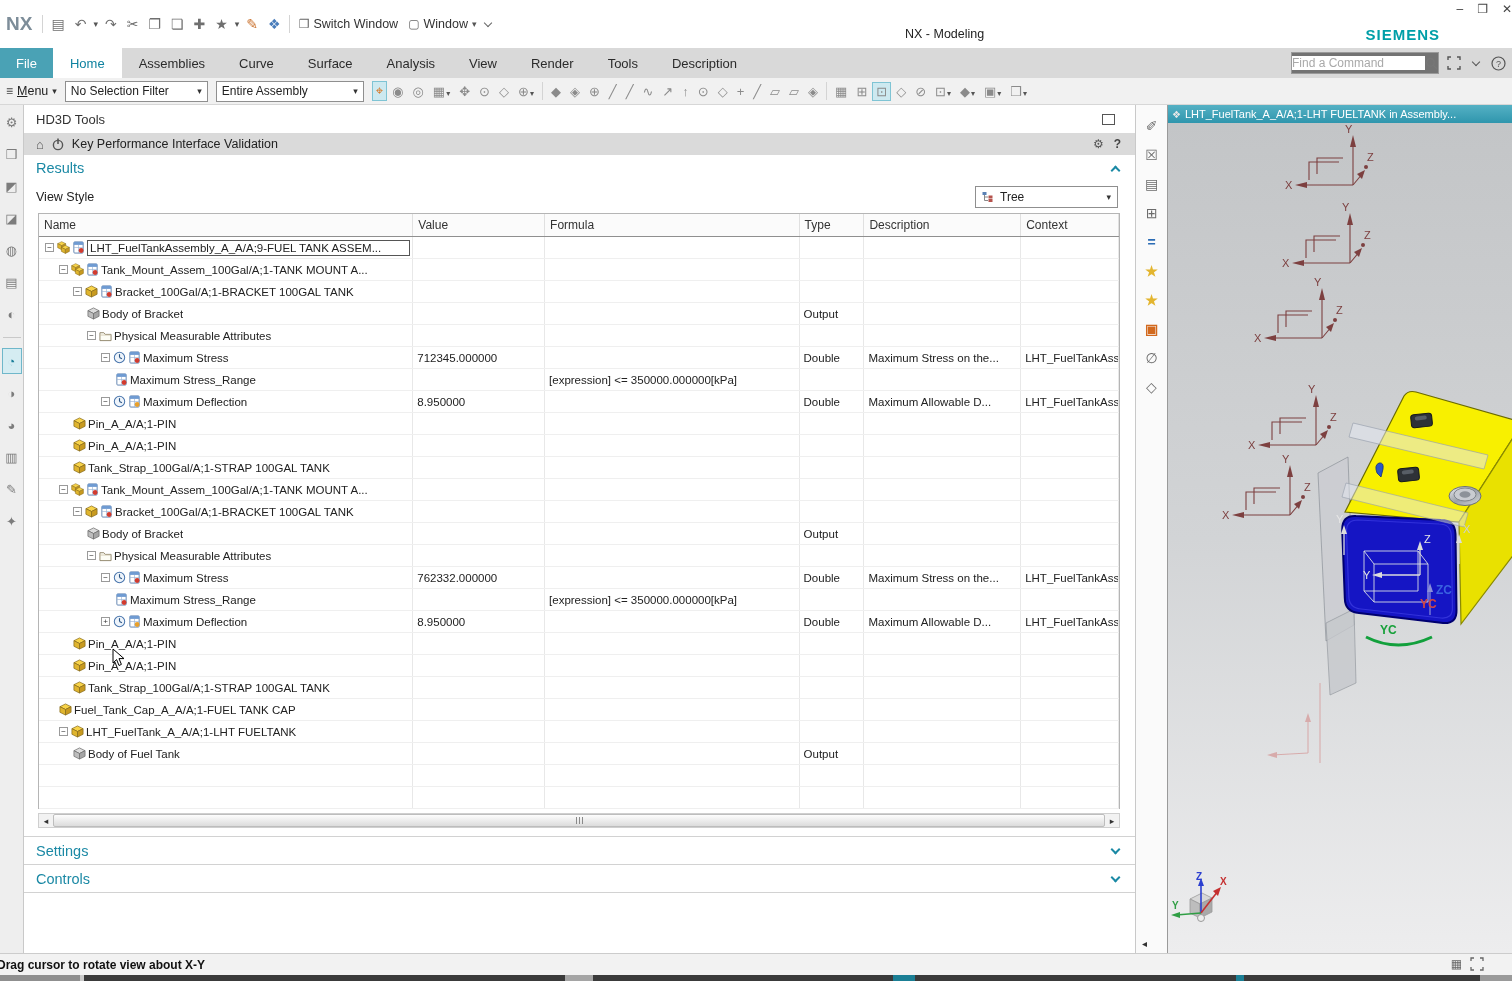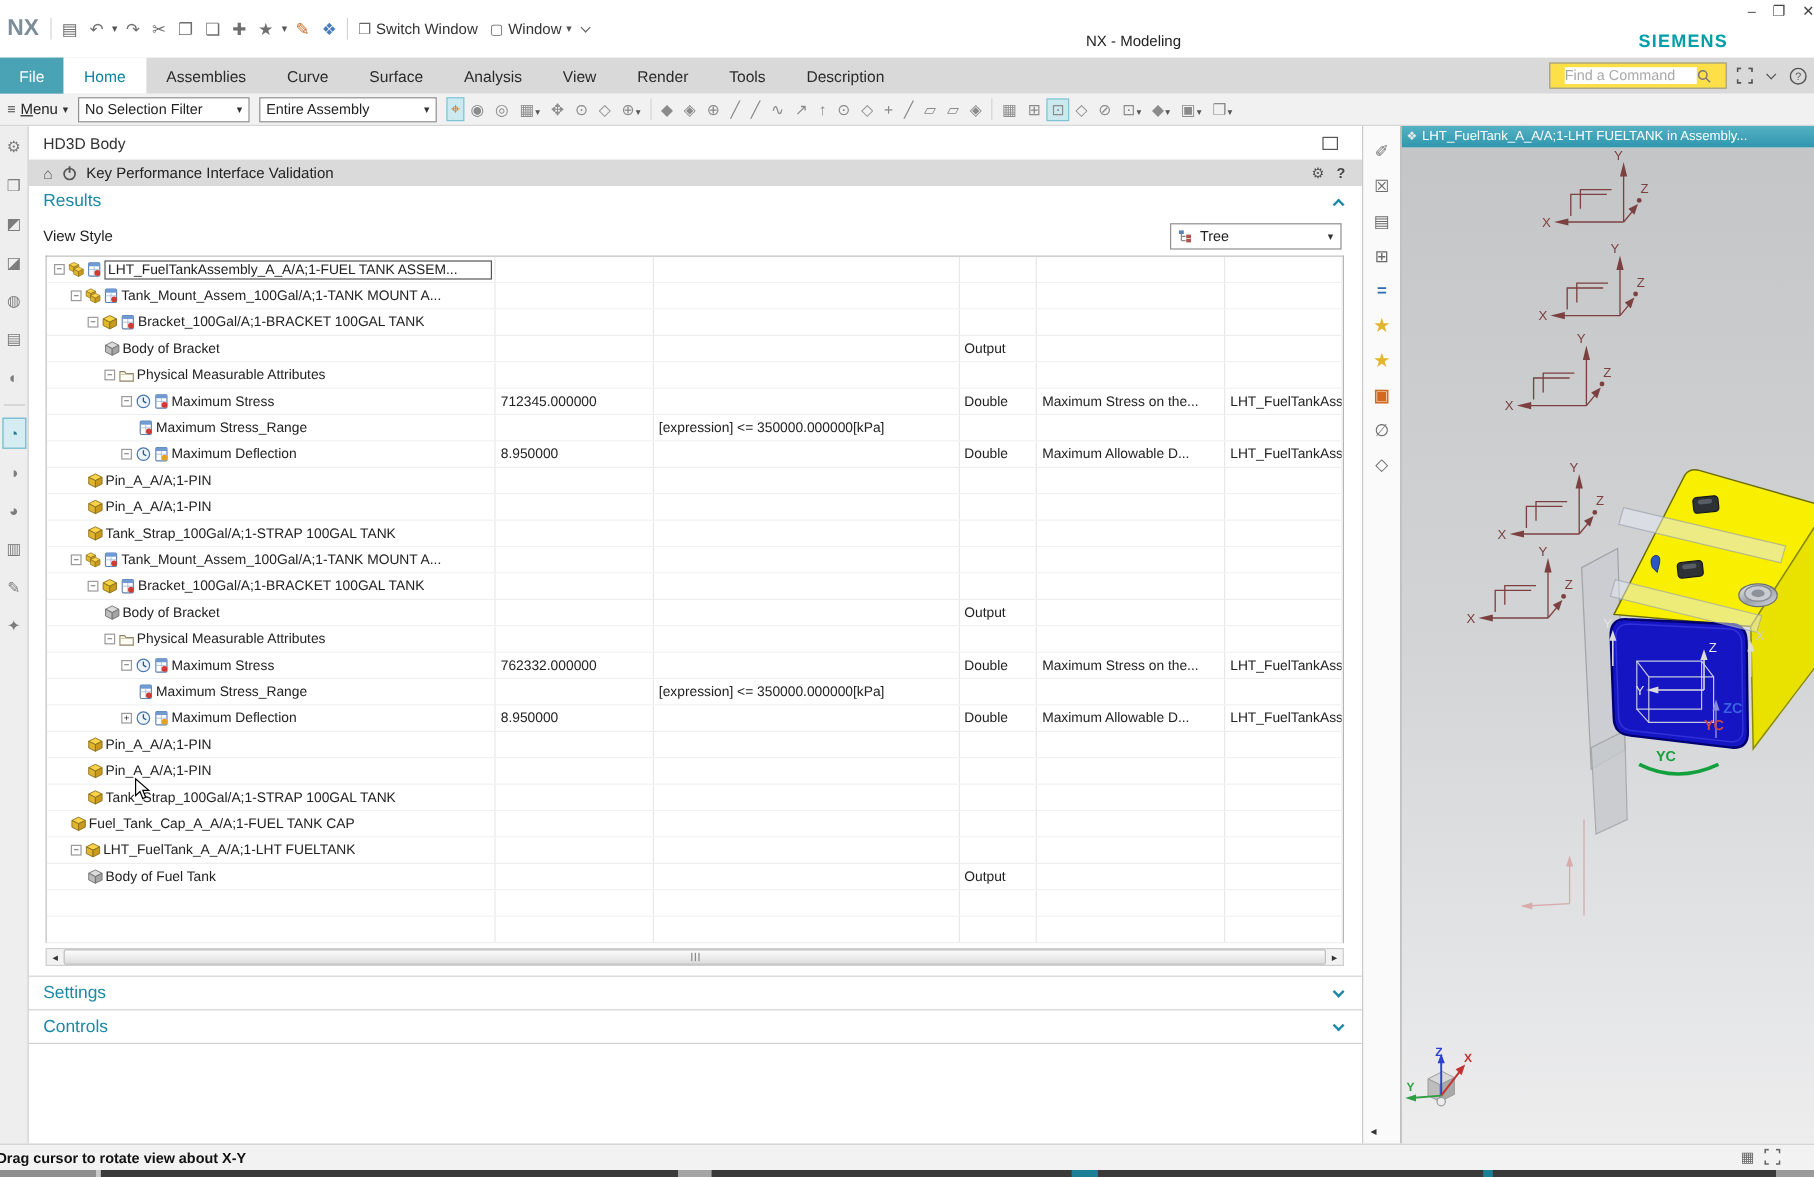--- a/index.html
+++ b/index.html
@@ -20,21 +20,21 @@
   .win-controls { position:absolute; right:0px; top:2px; display:flex; gap:14px; }
   .win-controls span { font-size:12px; color:#444; }
   .chev-d { display:inline-block; width:6px; height:6px; border-right:1.5px solid #666; border-bottom:1.5px solid #666; transform:rotate(45deg); margin:0 4px 2px 4px; }
 
   
   .ribbon-tabs { position:relative; height:30px; background:#d9d9d9; display:flex; align-items:stretch; }
   .rtab { display:flex; align-items:center; padding:0 17px; font-size:13px; color:#2b2b2b; cursor:default; }
   .rtab.file { background:#4aa2b5; color:#fff; padding:0 16px; }
   .rtab.active { background:#ffffff; color:#0f82a0; }
   .ribbon-right { position:absolute; right:6px; top:4px; display:flex; align-items:center; gap:8px; }
-  .find-box { display:flex; align-items:center; width:148px; height:22px; background:#fde047; border:1px solid #9a9a9a; padding:0 12px; }
+  .find-box { display:flex; align-items:center; width:148px; height:22px; background:#737373; border:1px solid #9a9a9a; padding:0 0; }
   .find-box input { flex:1; border:none; outline:none; font-size:12px; color:#333; width:110px; font-family:"Liberation Sans",sans-serif; }
   .find-box input::placeholder { color:#a9a9a9; }
 
   
   .toolbar { height:27px; background:#f1f1f1; display:flex; align-items:center; padding:0 2px; border-bottom:1px solid #d7d7d7; }
   .menu-btn { display:flex; align-items:center; gap:4px; font-size:12.5px; color:#222; padding:0 8px 0 4px; }
   .hamb { font-size:12px; color:#444; }
   .dd-box { display:flex; align-items:center; justify-content:space-between; height:21px; background:#fff; border:1px solid #8f8f8f; font-size:12px; color:#222; padding:0 5px; margin-right:8px; }
   .dd-box .arr { font-size:9px; color:#333; margin-left:6px; }
   .tgroup { display:flex; align-items:center; gap:1px; }
@@ -258,21 +258,21 @@
         <div class="rail-ic active">◔</div>
         <div class="rail-ic">◑</div>
         <div class="rail-ic">◕</div>
         <div class="rail-ic">▥</div>
         <div class="rail-ic">✎</div>
         <div class="rail-ic">✦</div>
       </div>
 
     <div class="hd3d">
       <div class="hd3d-title-row">
-        <span class="hd3d-title">HD3D Body</span>
+        <span class="hd3d-title">HD3D Tools</span>
         <span class="float-ic"></span>
       </div>
       <div class="kpi-bar">
         <span class="home">⌂</span>
         <svg width="12" height="13" viewBox="0 0 12 13">
             <circle cx="6" cy="7" r="4.6" fill="none" stroke="#555" stroke-width="1.4"></circle>
             <line x1="6" y1="0.5" x2="6" y2="6" stroke="#555" stroke-width="1.6"></line>
           </svg>
         <span class="kpi-title">Key Performance Interface Validation</span>
         <span class="gear">⚙</span>
@@ -291,20 +291,28 @@
               <line x1="2.5" y1="6" x2="6" y2="6" stroke="#888" stroke-width="1"></line>
               <line x1="2.5" y1="9.5" x2="6" y2="9.5" stroke="#888" stroke-width="1"></line>
               <rect x="6.5" y="4.5" width="4" height="3" fill="#b5534d"></rect>
               <rect x="6.5" y="8" width="4" height="3" fill="#b5534d"></rect>
             </svg>
           <span class="txt">Tree</span>
           <span class="arr">▾</span>
         </div>
       </div>
       <div class="ttable">
+        <div class="thead" id="thead">
+            <div class="th" style="width: 375px;">Name</div>
+            <div class="th" style="width: 132px;">Value</div>
+            <div class="th" style="width: 255px;">Formula</div>
+            <div class="th" style="width: 65px;">Type</div>
+            <div class="th" style="width: 157px;">Description</div>
+            <div class="th" style="width: 98px;">Context</div>
+          </div>
         <div id="tbody">
             <div class="trow">
               <div class="td namec" style="width: 375px;">
                 <span style="width: 4px; flex: 0 0 auto;"></span>
                 <span class="exp">−</span>
                 <svg class="ticon" viewBox="0 0 14 14">
                   <g transform="scale(0.72)">
                     <polygon points="7,1 13,4 7,7 1,4" fill="#f8d348" stroke="#8a6d1d" stroke-width="0.8"></polygon>
                     <polygon points="1,4 7,7 7,13 1,10" fill="#e0b52e" stroke="#8a6d1d" stroke-width="0.8"></polygon>
                     <polygon points="13,4 7,7 7,13 13,10" fill="#c89a1f" stroke="#8a6d1d" stroke-width="0.8"></polygon>
@@ -315,21 +323,21 @@
                     <polygon points="13,4 7,7 7,13 13,10" fill="#c89a1f" stroke="#8a6d1d" stroke-width="0.8"></polygon>
                   </g>
                 </svg>
                 <svg class="ticon" viewBox="0 0 14 14">
                   <rect x="2" y="1" width="10" height="12" rx="1" fill="#fff" stroke="#5b7fae" stroke-width="1"></rect>
                   <rect x="2" y="1" width="10" height="3.2" fill="#6f9bd2"></rect>
                   <line x1="2" y1="7" x2="12" y2="7" stroke="#9ab4d6" stroke-width="0.7"></line>
                   <line x1="7" y1="4.2" x2="7" y2="13" stroke="#9ab4d6" stroke-width="0.7"></line>
                   <circle cx="9.8" cy="10.2" r="2.6" fill="#d23b2f"></circle>
                 </svg>
-                <span class="nlabel sel">LHT_FuelTankAssembly_A_A/A;1-FUEL TANK ASSEM...</span>
+                <span class="nlabel sel">LHT_FuelTankAssembly_A_A/A;9-FUEL TANK ASSEM...</span>
               </div>
               <div class="td" style="width: 132px;"></div>
               <div class="td" style="width: 255px;"></div>
               <div class="td" style="width: 65px;"></div>
               <div class="td" style="width: 157px;"></div>
               <div class="td" style="width: 98px;"></div>
             </div>
             <div class="trow">
               <div class="td namec" style="width: 375px;">
                 <span style="width: 18px; flex: 0 0 auto;"></span>

